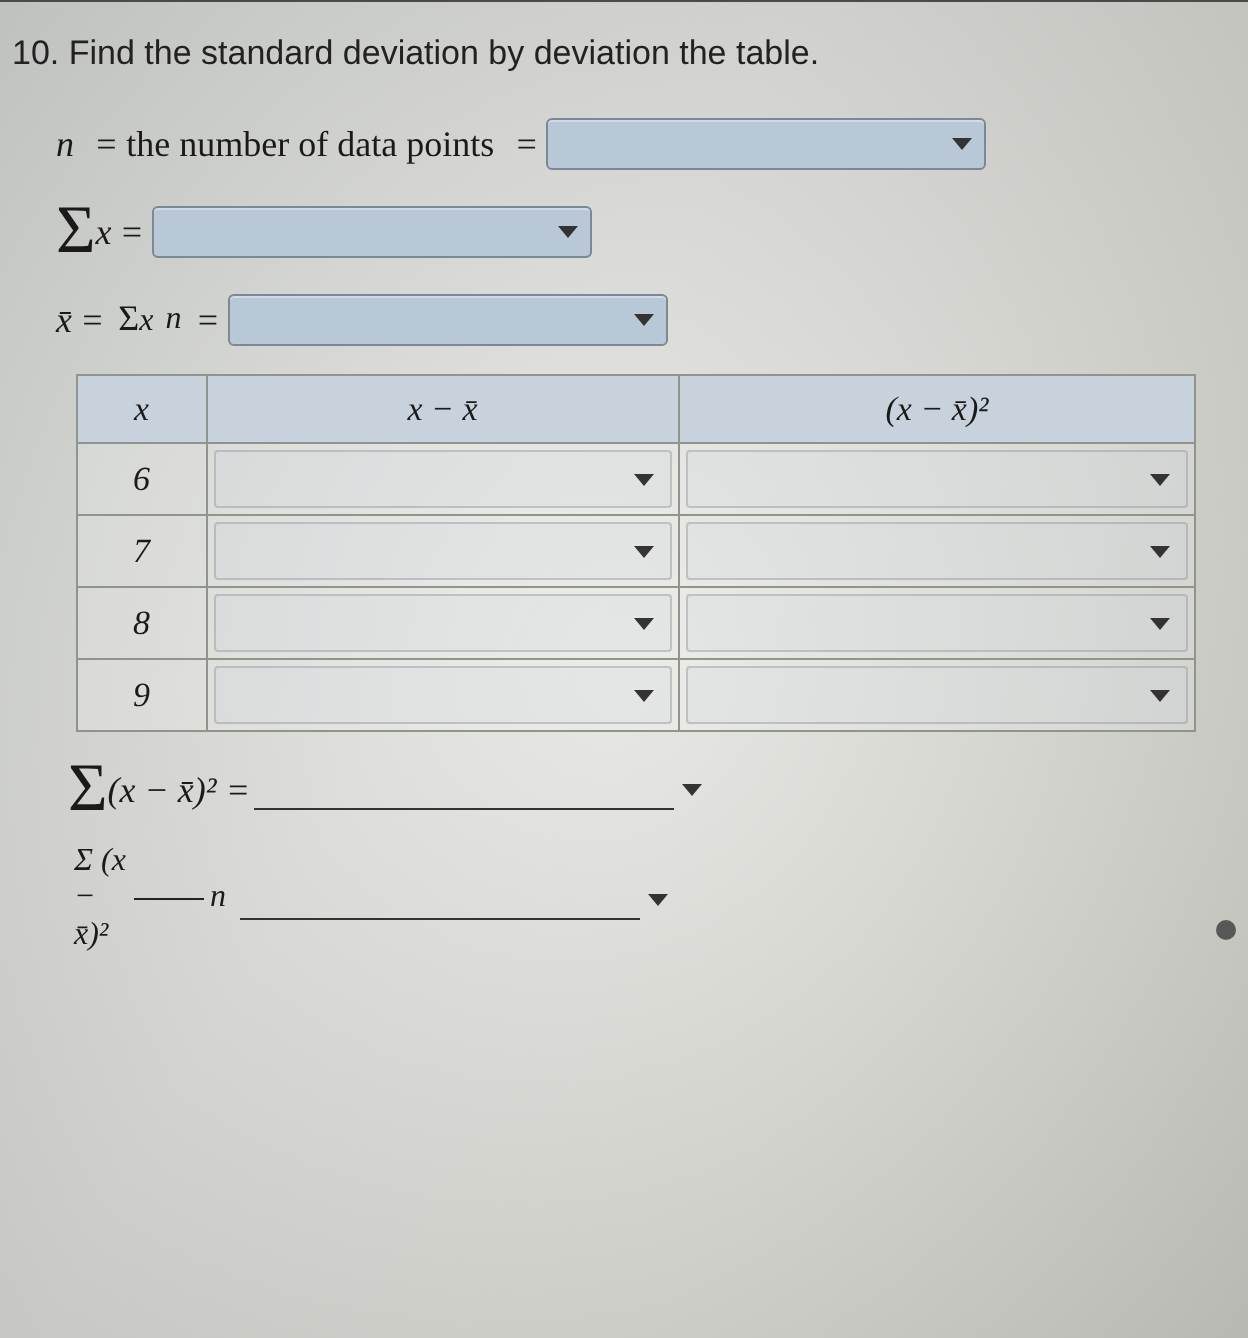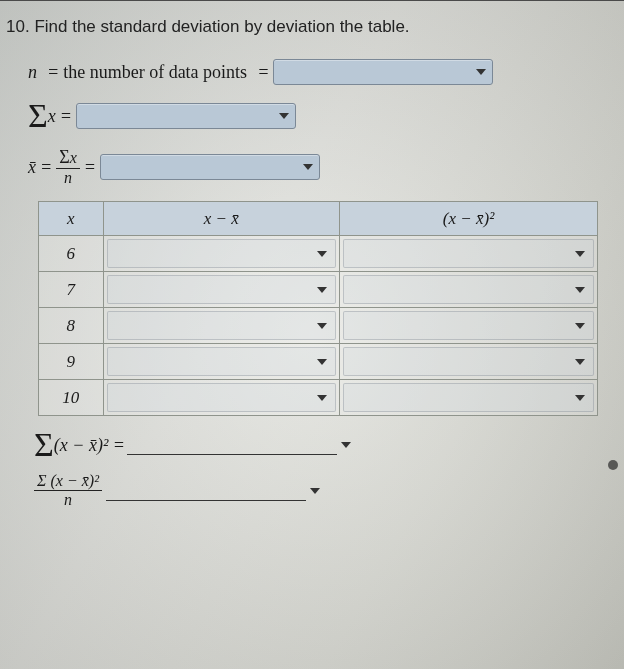--- a/index.html
+++ b/index.html
@@ -63,21 +63,21 @@
   .underline-field {
     border: none;
     border-bottom: 1.4px solid #333;
     height: 20px;
     background: transparent;
     margin-left: 2px;
   }
 
   .sigma-big { font-size: 34px; font-style: normal; display:inline-block; line-height:1; vertical-align:-6px; }
   .frac {
-    display: inline-flex; flex-direction: column; align-items: center;
+    display: inline-flex; align-items: center;
     font-style: italic; font-size: 16px; line-height: 1.15;
   }
   .frac .num { padding: 0 3px; }
   .frac .bar { border-top: 1.4px solid #222; width: 100%; }
   .frac .den { padding: 0 3px; }
 
   
   table.data {
     border-collapse: collapse;
     margin: 8px 0 12px 32px;
@@ -228,33 +228,20 @@
             <div class="cell-dd">
               <span class="caret"></span>
             </div>
           </td>
           <td>
             <div class="cell-dd">
               <span class="caret"></span>
             </div>
           </td>
         </tr>
-        <tr>
-          <td>10</td>
-          <td>
-            <div class="cell-dd">
-              <span class="caret"></span>
-            </div>
-          </td>
-          <td>
-            <div class="cell-dd">
-              <span class="caret"></span>
-            </div>
-          </td>
-        </tr>
       </tbody>
   </table>
 
   <div class="final">
     <span class="sigma-big">Σ</span>
     <span>(x − x̄)²</span>
     <span class="eq">&nbsp;=</span>
     <span class="underline-field" style="width:210px;"></span>
     <span class="dd" style="width:22px;margin-left:-2px;background:transparent;border:none;box-shadow:none;">
       <span class="caret"></span>

